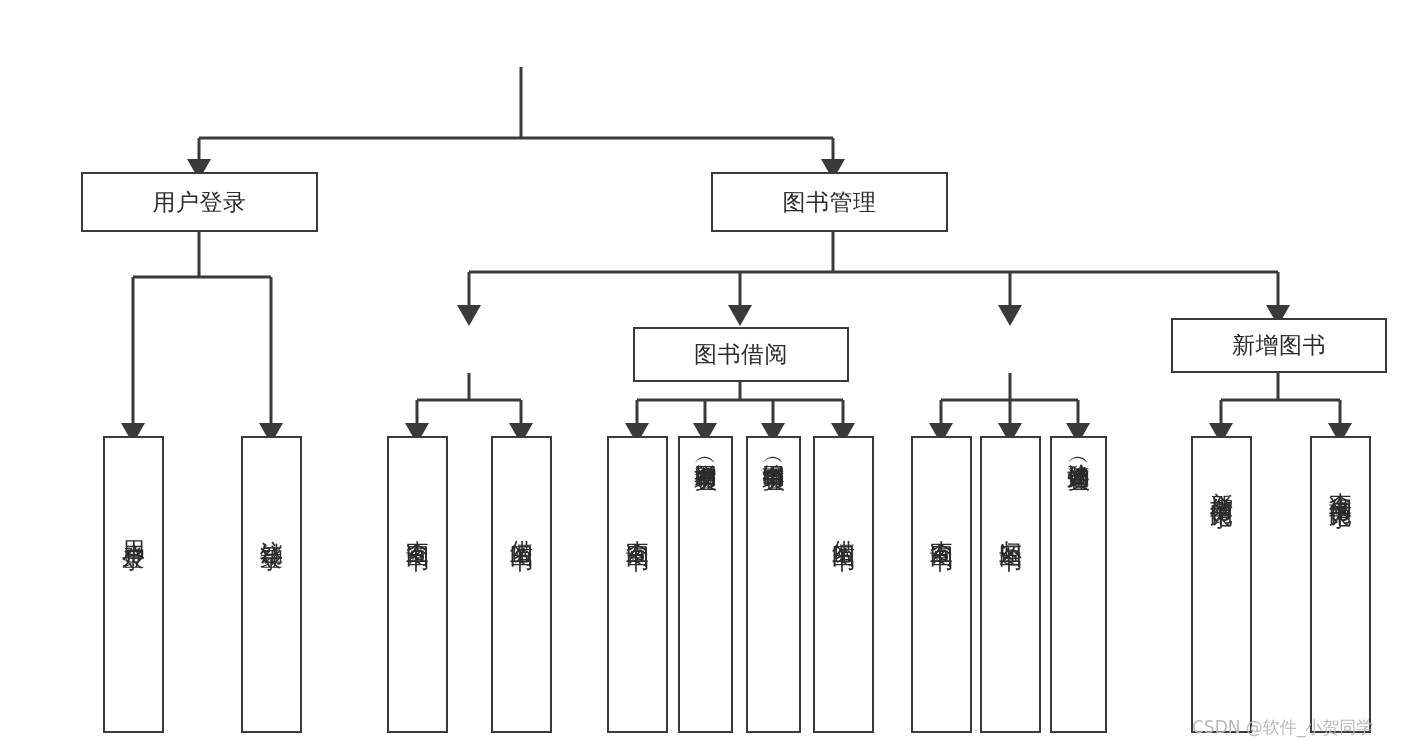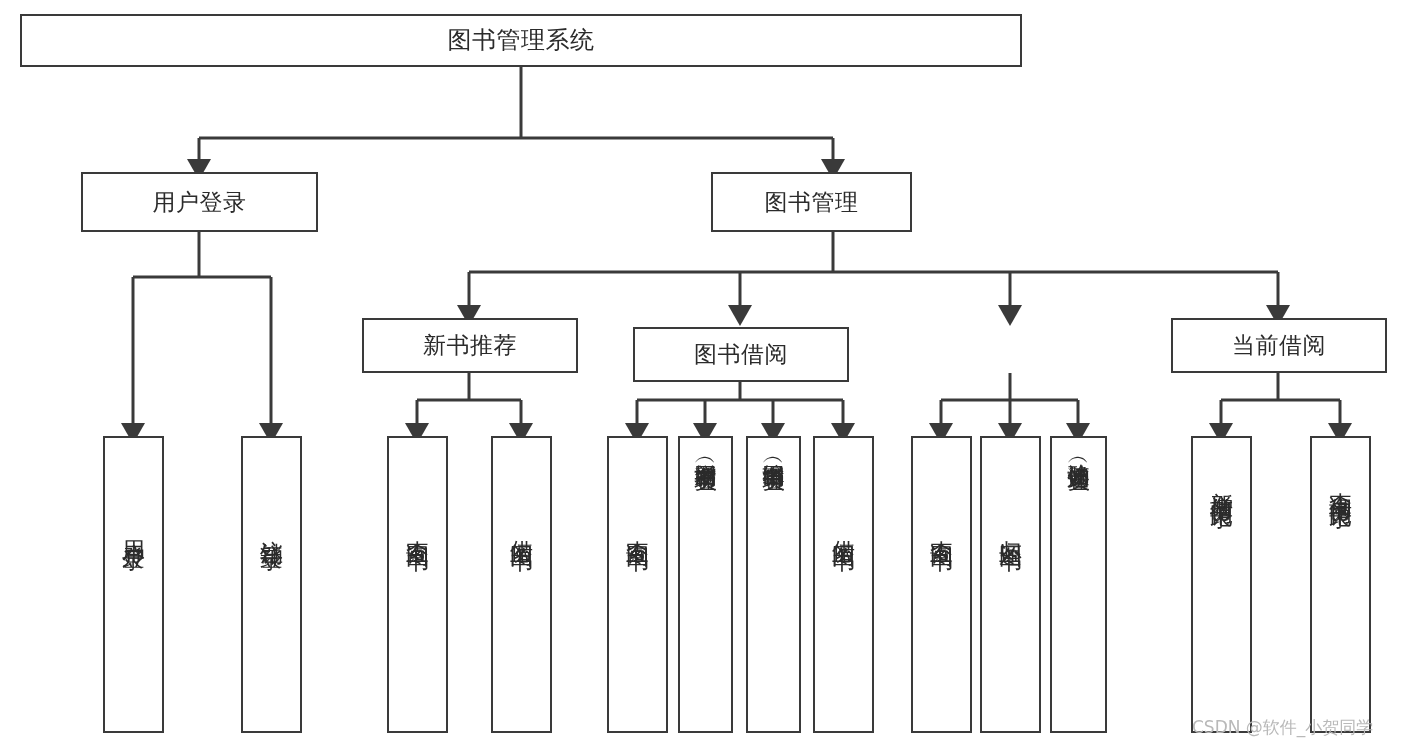--- a/index.html
+++ b/index.html
@@ -123,39 +123,33 @@
       <path d="M1010,400 L1010,426" marker-end="url(#arrow)"></path>
       <path d="M1078,400 L1078,426" marker-end="url(#arrow)"></path>
 
       <path d="M1278,373 L1278,400"></path>
       <path d="M1221,400 L1340,400"></path>
       <path d="M1221,400 L1221,426" marker-end="url(#arrow)"></path>
       <path d="M1340,400 L1340,426" marker-end="url(#arrow)"></path>
     </g>
   </svg>
 
-  <div class="node h root" style="left:20px; top:14px; width:1002px; height:53px;">
-    <span class="lbl">图书管理系统</span>
-  </div>
 
   <div class="node h" style="left:81px; top:172px; width:237px; height:60px;">
     <span class="lbl">用户登录</span>
   </div>
-  <div class="node h" style="left:711px; top:172px; width:201px; height:60px;">
+  <div class="node h" style="left:711px; top:172px; width:237px; height:60px;">
     <span class="lbl">图书管理</span>
   </div>
 
-  <div class="node h" style="left:362px; top:318px; width:216px; height:55px;">
-    <span class="lbl">新书推荐</span>
-  </div>
   <div class="node h" style="left:633px; top:327px; width:216px; height:55px;">
     <span class="lbl">图书借阅</span>
   </div>
   <div class="node h" style="left:1171px; top:318px; width:216px; height:55px;">
-    <span class="lbl">当前借阅</span>
+    <span class="lbl">新增图书</span>
   </div>
 
   <div class="node v" style="left:103px; top:436px; width:61px; height:297px; padding-top:84px;">
     <span class="lbl">用户登录</span>
   </div>
   <div class="node v" style="left:241px; top:436px; width:61px; height:297px; padding-top:84px;">
     <span class="lbl">注销登录</span>
   </div>
 
   <div class="node v" style="left:387px; top:436px; width:61px; height:297px; padding-top:84px;">

